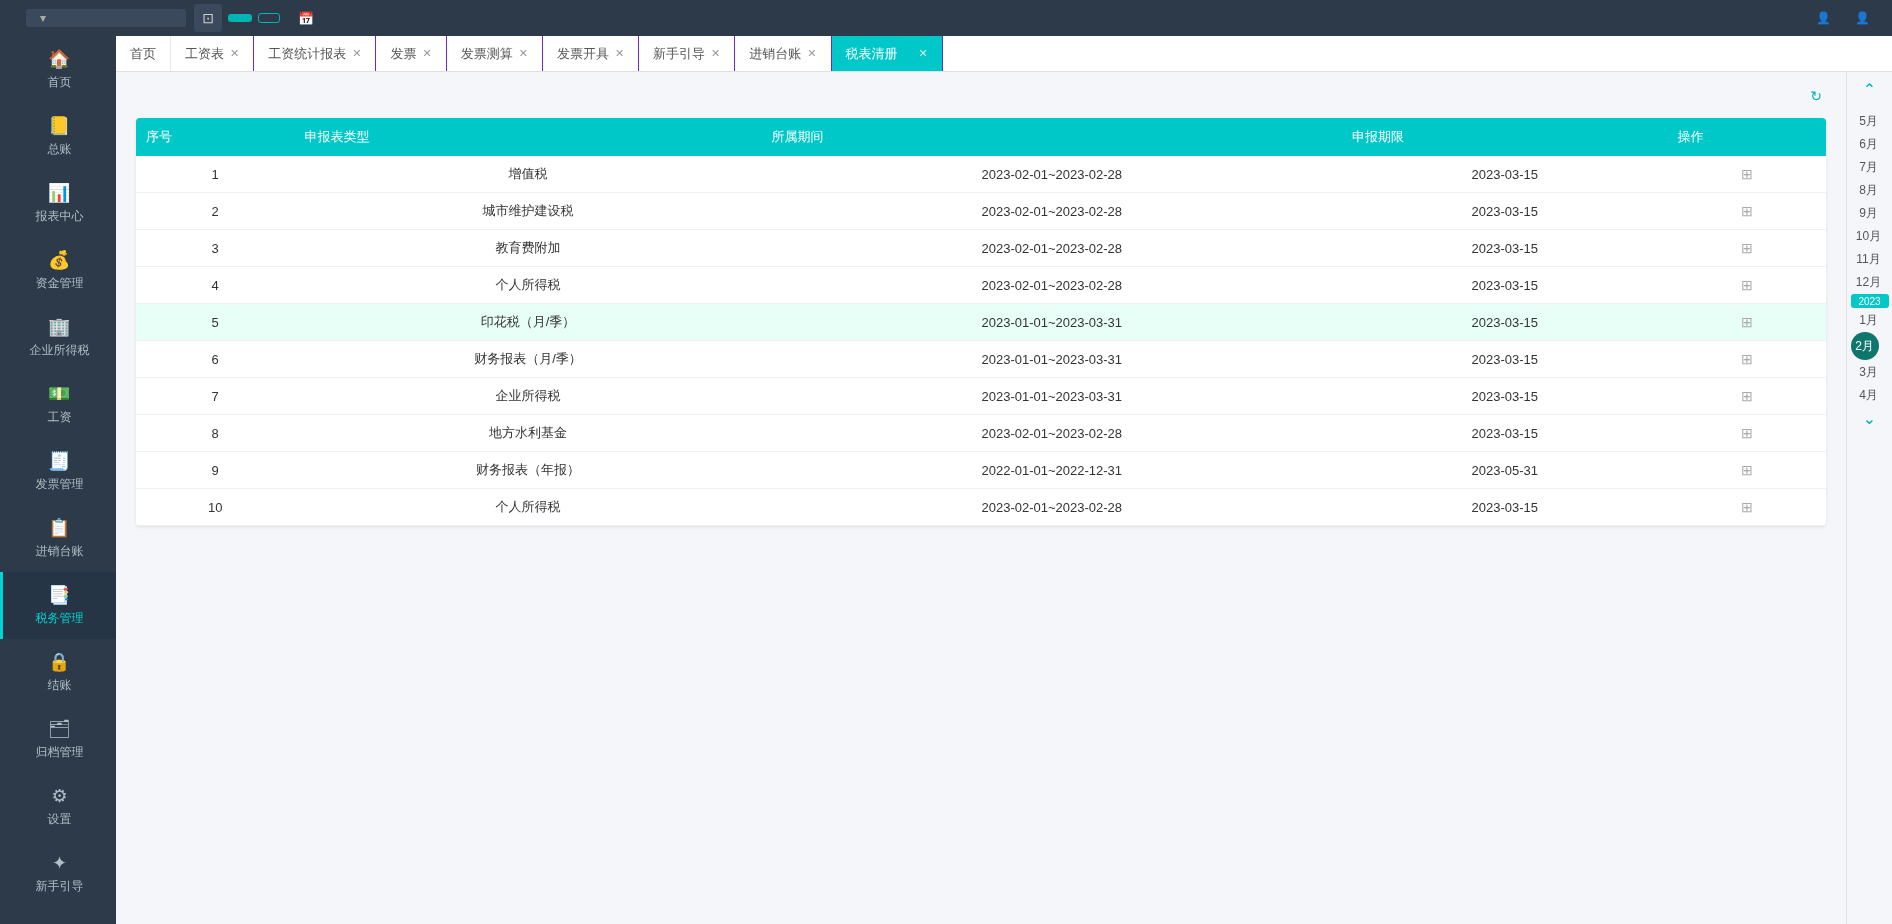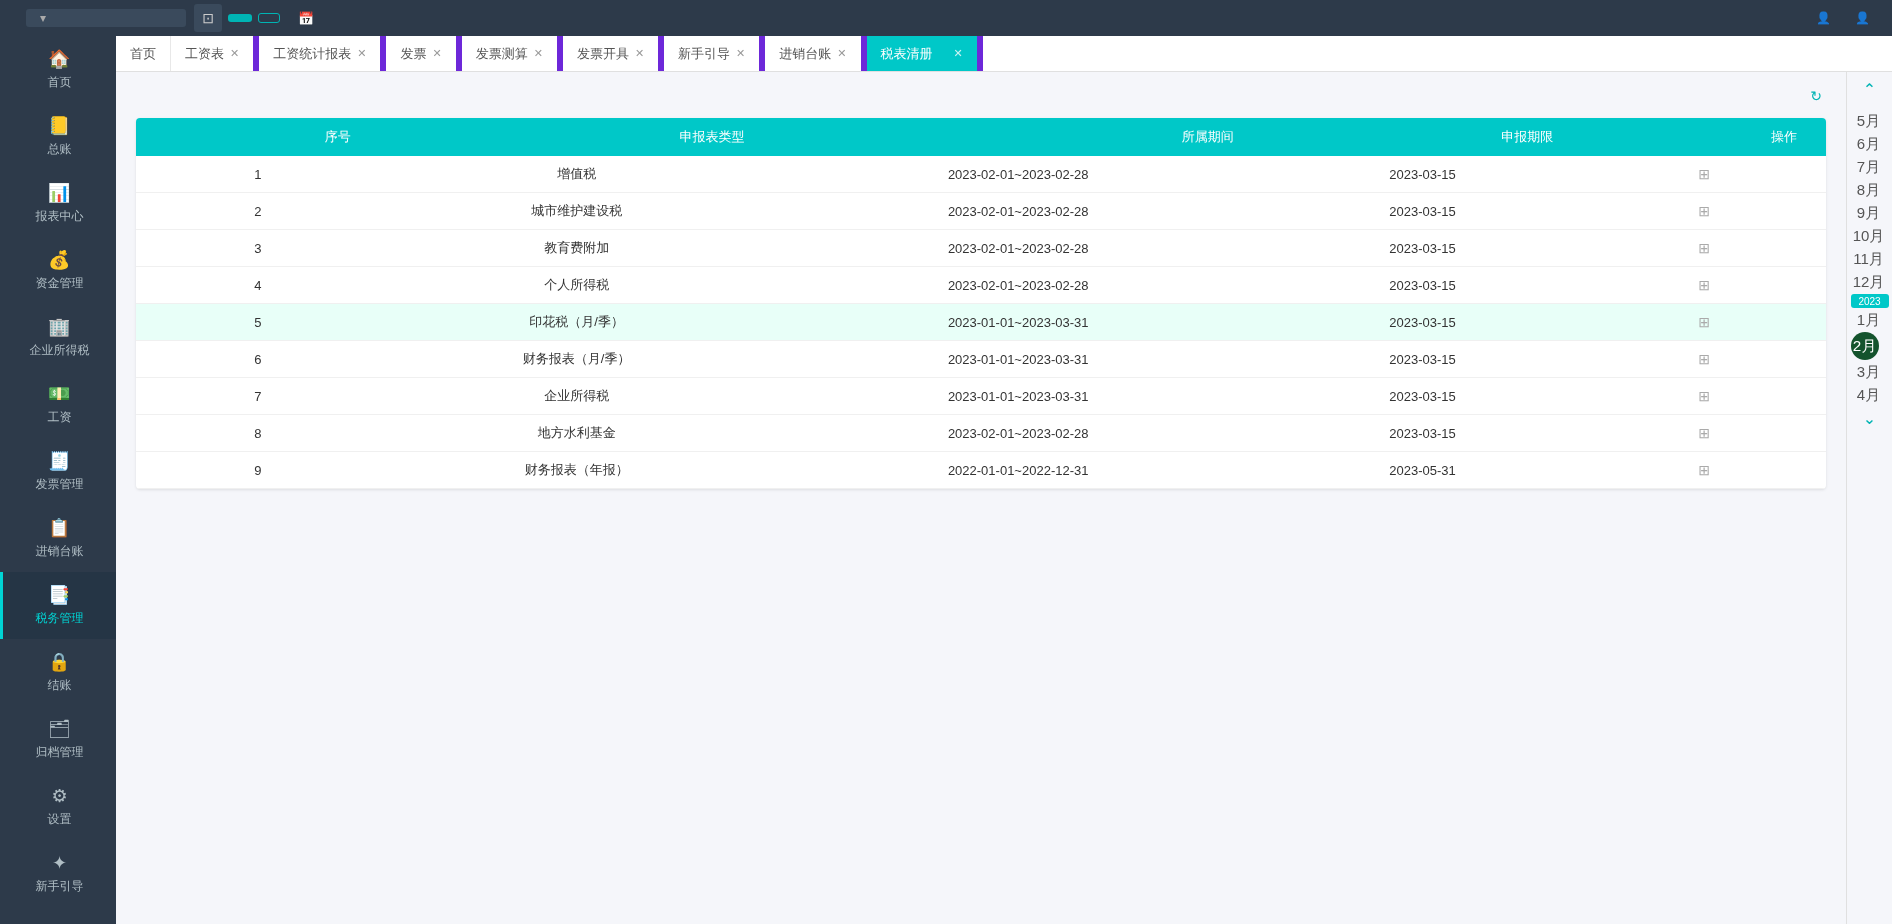--- a/index.html
+++ b/index.html
@@ -135,21 +135,21 @@
     }
     .tab-item {
       height: 36px;
       padding: 0 14px;
       display: flex;
       align-items: center;
       font-size: 13px;
       color: #555;
       cursor: pointer;
       white-space: nowrap;
-      border-right: 6px solid #6d28d9;
+      border-right: 1px solid #6d28d9;
       position: relative;
     }
     .tab-item:first-child { padding: 0 14px; border-right: 1px solid #e8e8e8; }
     .tab-item.active {
       background: #00c8c8;
       color: white;
       gap: 15px;
     }
     .tab-item .close-icon {
       margin-left: 6px;
@@ -197,24 +197,24 @@
       background: white;
       border-radius: 4px;
       overflow: hidden;
       box-shadow: 0 1px 3px rgba(0,0,0,0.1);
     }
     .data-table thead tr {
       background: #00c8c8;
       color: white;
     }
     .data-table thead th {
-      padding: 10px 29px;
+      padding: 10px 10px;
       font-weight: 500;
       font-size: 13px;
-      text-align: right;
+      text-align: left;
     }
     .data-table tbody tr {
       border-bottom: 1px solid #f0f0f0;
     }
     .data-table tbody tr.highlighted { background: #e8fff8; }
     .data-table tbody td {
       padding: 9px 14px;
       font-size: 13px;
       color: #333;
       text-align: center;
@@ -244,33 +244,32 @@
       padding: 4px 2px;
       text-align: center;
       width: 100%;
     }
     .month-item {
       width: 36px;
       height: 22px;
       display: flex;
       align-items: center;
       justify-content: center;
-      font-size: 15px;
+      font-size: 12px;
       color: #555;
       cursor: pointer;
       border-radius: 3px;
       margin: 1px 0;
     }
     .month-item.active {
-      background: #14532d;
+      background: #0f766e;
       color: white;
       border-radius: 50%;
       width: 28px;
       height: 28px;
-      font-family: Liberation Mono, monospace;
     }
     .month-item.year-marker {
       background: #00c8c8;
       color: white;
       font-size: 10px;
       border-radius: 3px;
       width: 38px;
       height: 14px;
     }
     .panel-arrow-up, .panel-arrow-down {
@@ -480,20 +479,27 @@
       <td>2023-03-15</td>
       <td><span class="action-icon">⊞</span></td>
     </tr>
               <tr>
       <td>9</td>
       <td>财务报表（年报）</td>
       <td>2022-01-01~2022-12-31</td>
       <td>2023-05-31</td>
       <td><span class="action-icon">⊞</span></td>
     </tr>
+              <tr>
+      <td>10</td>
+      <td>个人所得税</td>
+      <td>2023-02-01~2023-02-28</td>
+      <td>2023-03-15</td>
+      <td><span class="action-icon">⊞</span></td>
+    </tr>
             </tbody>
         </table>
       </div>
 
       <div class="right-panel">
         <div class="panel-arrow-up">⌃</div>
         <div class="year-label"></div>
         <div id="right-panel-months">
             <div class="month-item">5月</div>
             <div class="month-item">6月</div>

